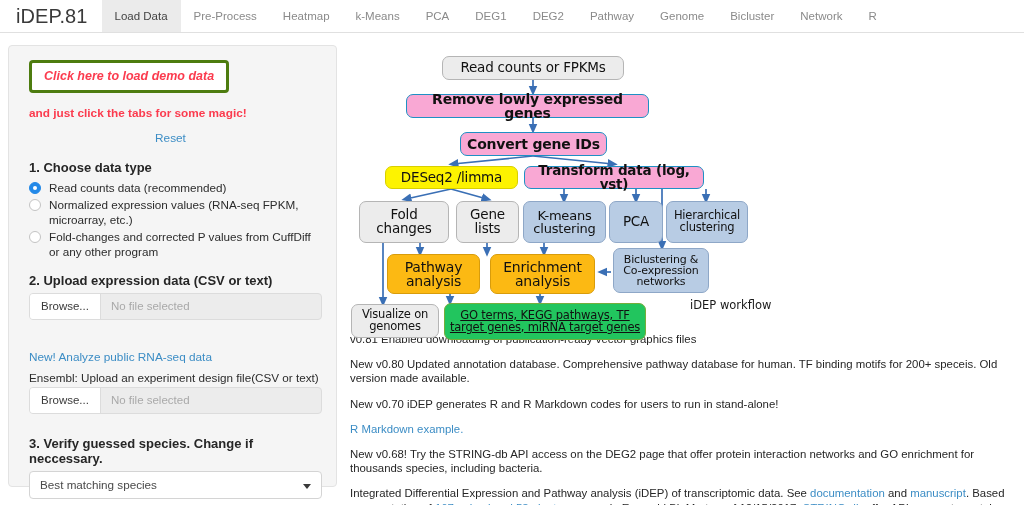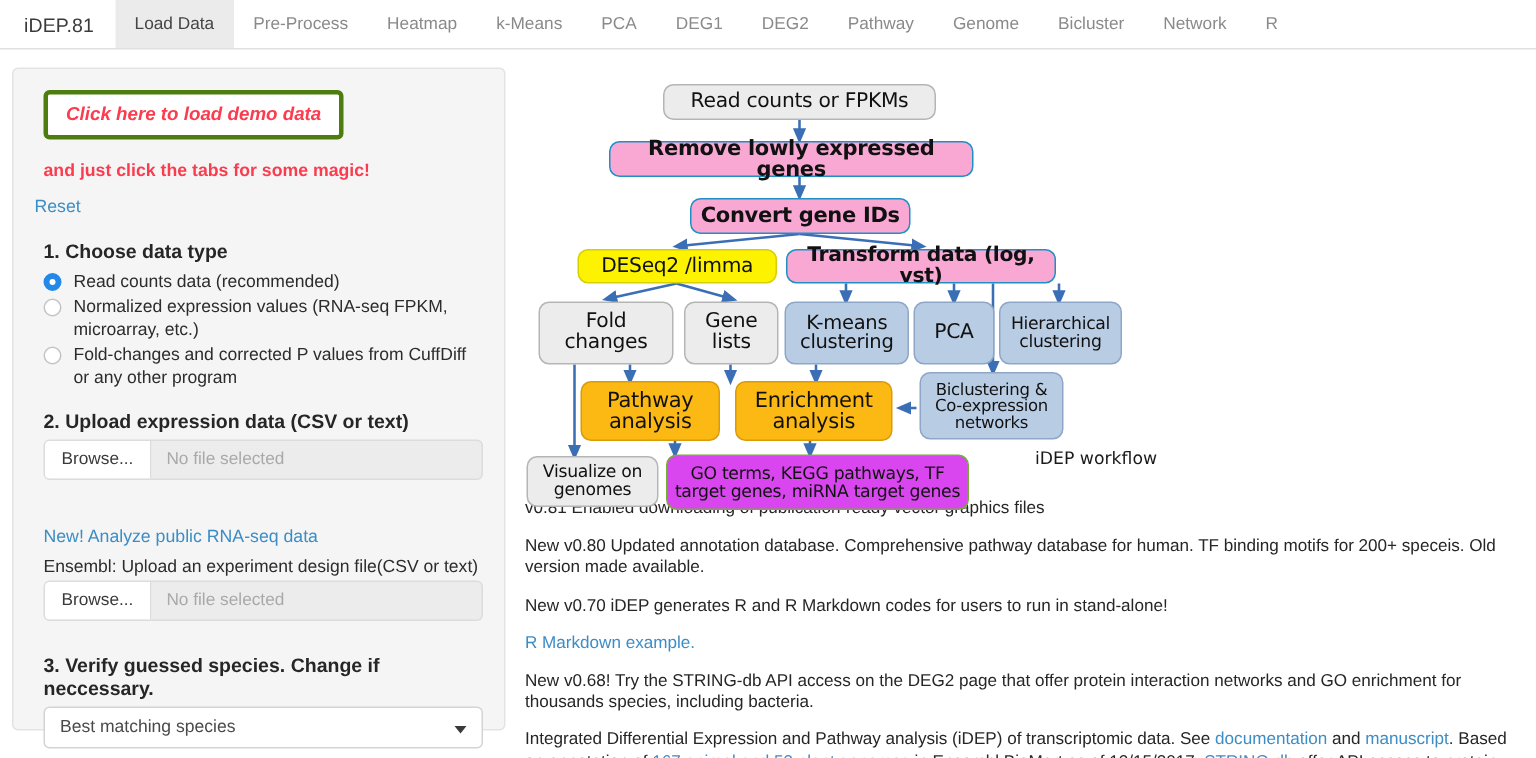--- a/index.html
+++ b/index.html
@@ -16,21 +16,21 @@
   #navbar {
     position: absolute; top: 0; left: 0;
     width: 1024px; height: 33px;
     background: #ffffff;
     border-bottom: 1px solid #e0e0e0;
     display: flex; align-items: stretch;
   }
   #brand {
     display: flex; align-items: center;
     padding: 0 14px 0 16px;
-    font-size: 13px; color: #3a3a3a;
+    font-size: 20px; color: #3a3a3a;
     letter-spacing: .1px;
   }
   .tab {
     display: flex; align-items: center;
     padding: 0 13px;
     font-size: 11.5px;
     color: #8a8a8a;
     cursor: pointer;
     white-space: nowrap;
   }
@@ -63,21 +63,21 @@
     cursor: pointer;
     line-height: 1;
   }
   #magic-text {
     margin: 13px 0 0 6px;
     color: #fb3b4e;
     font-weight: bold;
     font-size: 11.8px;
   }
   #reset-row {
-    text-align: left;
+    text-align: center;
     margin-top: 8px;
     padding-right: 4px;
   }
   .link {
     color: #3c8dc5;
     font-size: 11.8px;
     text-decoration: none;
     cursor: pointer;
   }
   .section-head {
@@ -199,21 +199,21 @@
     letter-spacing: -0.2px;
     line-height: 1.02;
     z-index: 2;
     padding: 0 3px;
   }
   .n-gray   { background: #ececec; border-color: #b5b5b5; }
   .n-blue   { background: #f9a8d4; border-color: #1f90c4; font-weight: bold; }
   .n-yellow { background: #fdf300; border-color: #d8cf00; }
   .n-lblue  { background: #b8cce4; border-color: #8ea7c7; }
   .n-orange { background: #fcb913; border-color: #d89c0b; }
-  .n-green  { background: #d946ef; border-color: #76ad3a; }
+  .n-green  { background: #22c55e; border-color: #76ad3a; text-decoration: underline; }
   #wf-caption {
     position: absolute;
     left: 300px; top: 242px;
     font-family: "DejaVu Sans", sans-serif;
     font-size: 11.5px;
     color: #1a1a1a;
     white-space: nowrap;
     z-index: 2;
     margin-left: 40px;
   }

